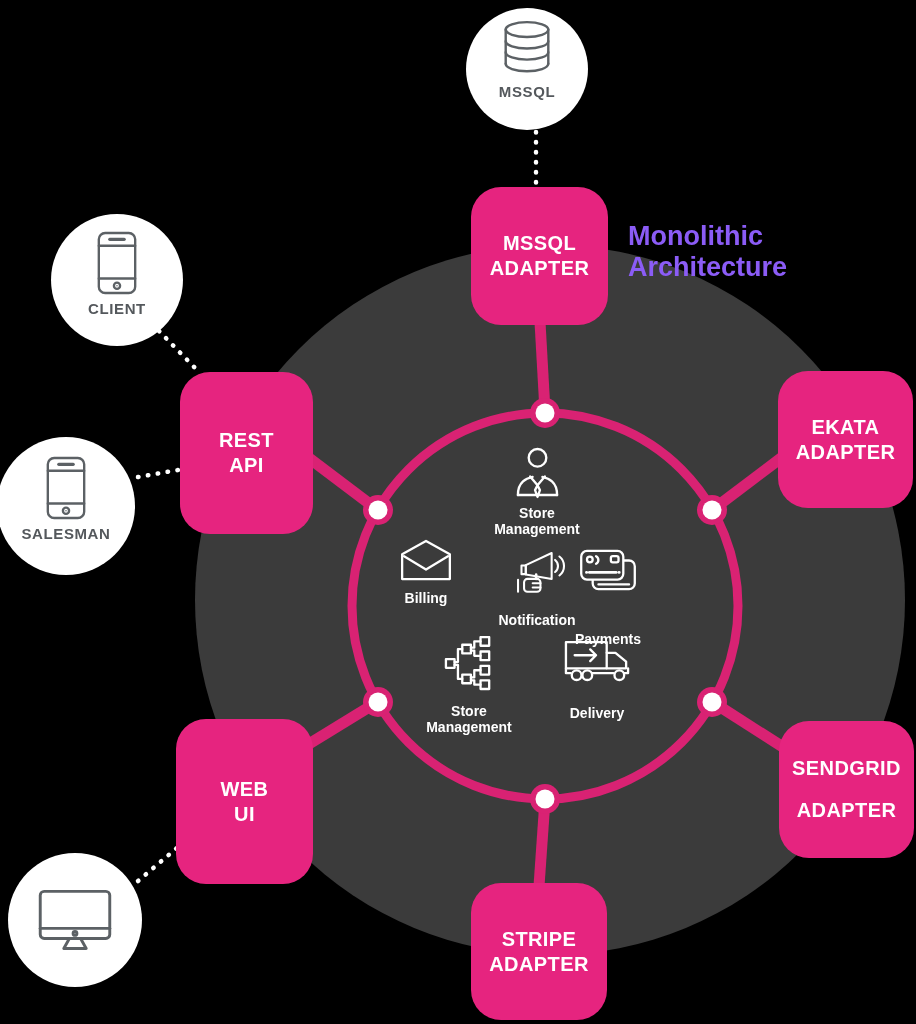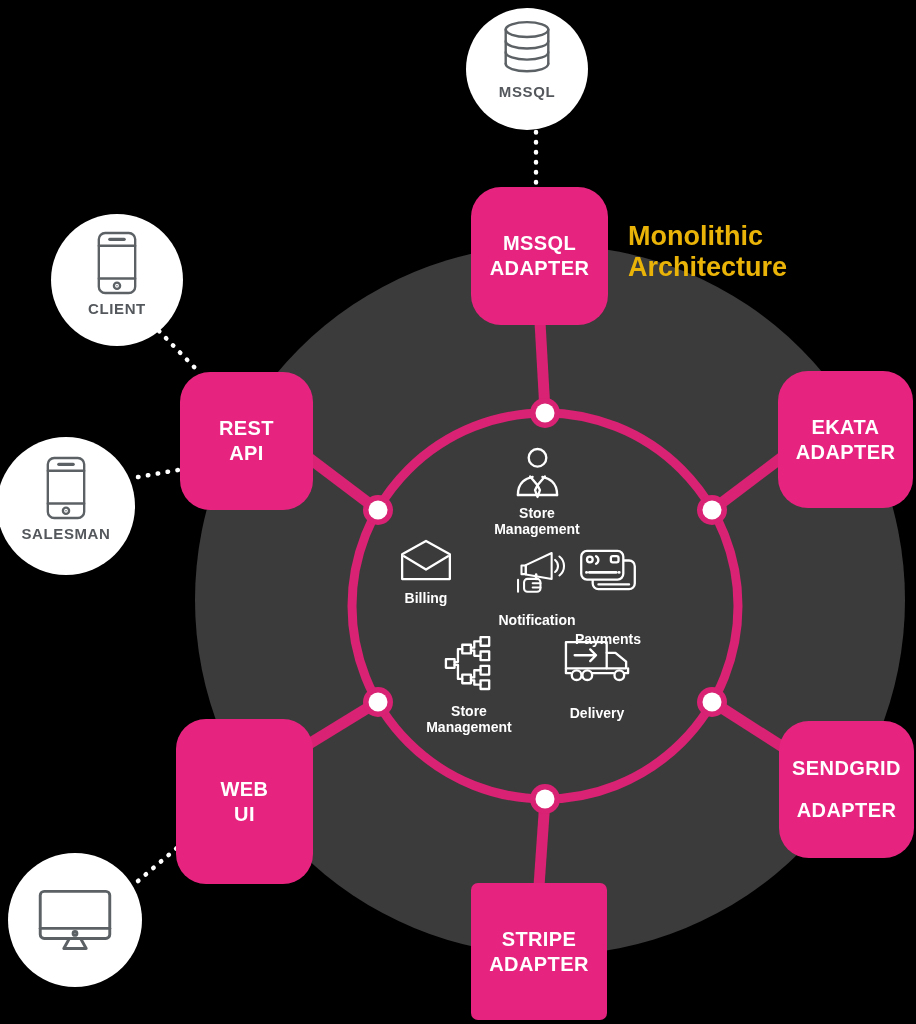--- a/index.html
+++ b/index.html
@@ -20,43 +20,43 @@
   .node-outer{fill:#d92273;}
   .node-inner{fill:#ffffff;}
   
   .adapter{
     position:absolute;background:#e6247f;border-radius:30px;
     display:flex;flex-direction:column;align-items:center;justify-content:center;
     color:#ffffff;font-weight:bold;font-size:20px;line-height:25px;
     letter-spacing:0.4px;text-align:center;
   }
   #ad-mssql{left:471px;top:187px;width:137px;height:138px;}
-  #ad-rest{left:180px;top:372px;width:133px;height:138px;}
+  #ad-rest{left:180px;top:372px;width:133px;height:162px;}
   #ad-ekata{left:778px;top:371px;width:135px;height:137px;}
   #ad-webui{left:176px;top:719px;width:137px;height:165px;}
   #ad-sendgrid{left:779px;top:721px;width:135px;height:137px;gap:17px;}
-  #ad-stripe{left:471px;top:883px;width:136px;height:137px;border-radius:7px;}
+  #ad-stripe{left:471px;top:883px;width:136px;height:137px;}
   .adapter span{display:block;}
   
   .ext-circle{
     position:absolute;background:#ffffff;border-radius:50%;
     display:flex;flex-direction:column;align-items:center;
     box-sizing:border-box;
   }
   #ext-mssql{left:466px;top:8px;width:122px;height:122px;padding-top:12px;}
   #ext-client{left:51px;top:214px;width:132px;height:132px;padding-top:17px;}
   #ext-salesman{left:-3px;top:437px;width:138px;height:138px;padding-top:19px;}
   #ext-monitor{left:8px;top:853px;width:134px;height:134px;justify-content:center;}
   .ext-label{
     color:#54585c;font-weight:bold;font-size:15px;letter-spacing:0.6px;margin-top:5px;
   }
   .ext-icon{stroke:#5c6165;fill:none;stroke-width:2.6;stroke-linecap:round;stroke-linejoin:round;}
   
   .title{
-    position:absolute;left:628px;top:221px;color:#eab308;font-weight:bold;
+    position:absolute;left:628px;top:221px;color:#8b5cf6;font-weight:bold;
     font-size:27px;line-height:31px;
   }
   .title span{display:block;}
   
   .module{
     position:absolute;width:130px;display:flex;flex-direction:column;align-items:center;
   }
   #mod-manager{left:472px;top:446px;}
   #mod-billing{left:361px;top:539px;}
   #mod-notification{left:472px;top:547px;gap:9px;}

